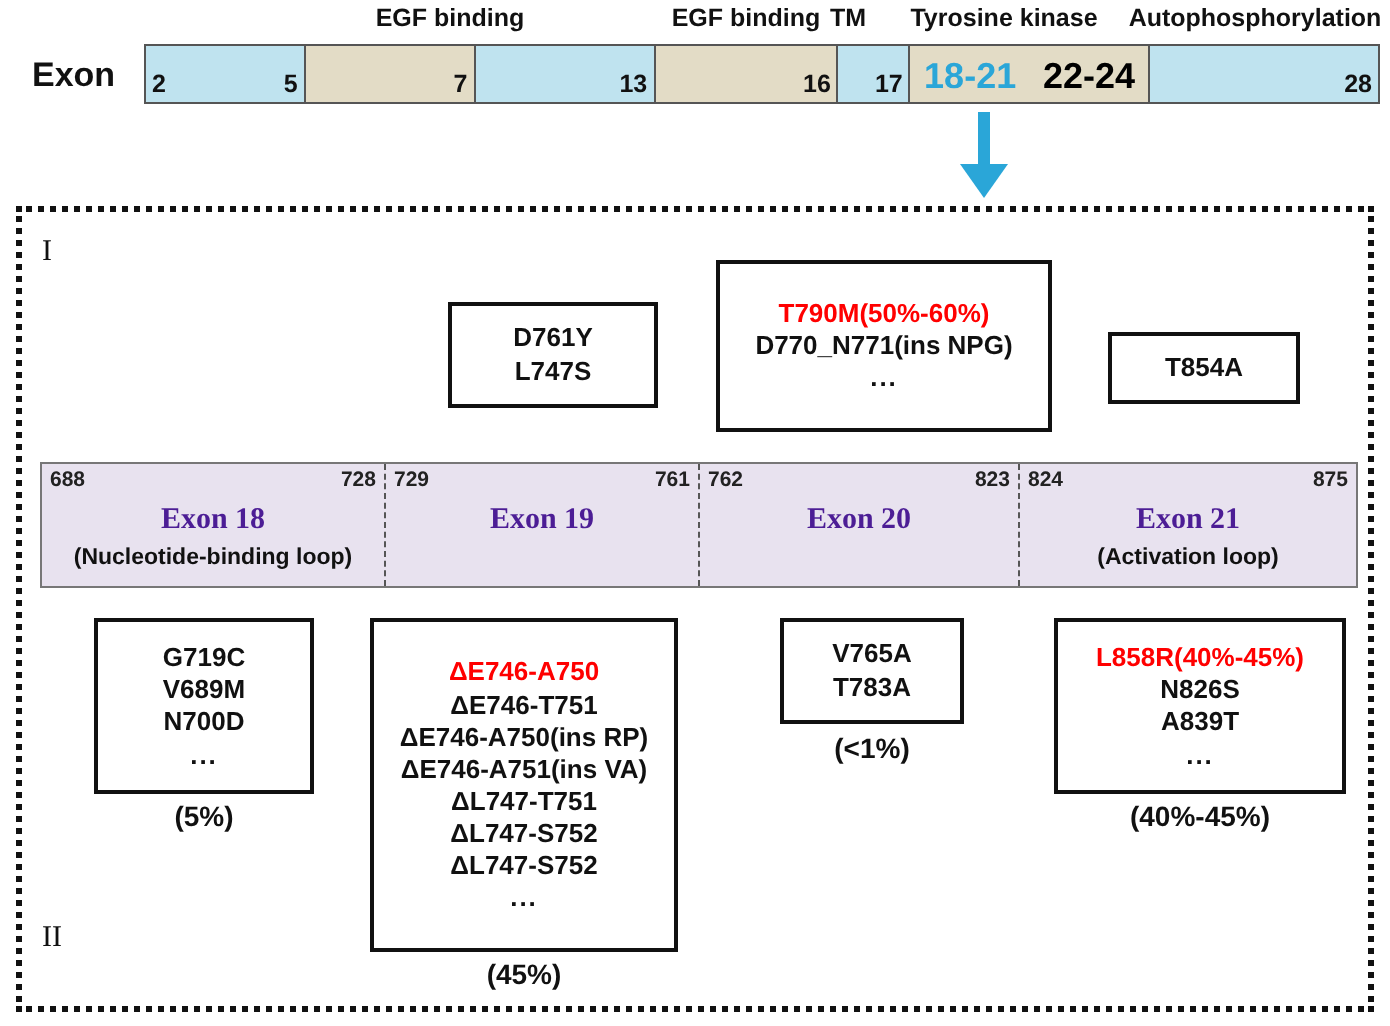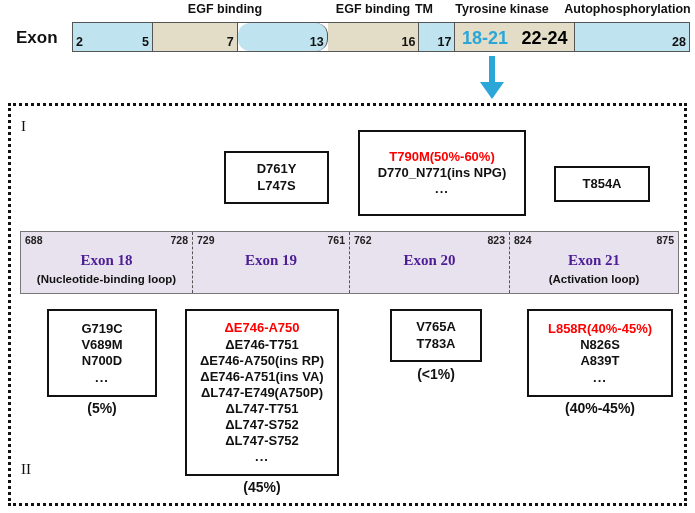--- a/index.html
+++ b/index.html
@@ -202,21 +202,21 @@
   <div class="exon-row">
     <div class="exon-row-label">Exon</div>
     <div class="exon-bar" id="exon-bar">
         <div class="exon-seg blue" style="width: 80px;">
           <span class="seg-start">2</span>
           <span class="seg-end">5</span>
         </div>
         <div class="exon-seg tan" style="width: 85px;">
           <span class="seg-end">7</span>
         </div>
-        <div class="exon-seg blue" style="width: 90px; border-radius: 12px;">
+        <div class="exon-seg blue" style="width: 90px;">
           <span class="seg-end">13</span>
         </div>
         <div class="exon-seg tan" style="width: 92px;">
           <span class="seg-end">16</span>
         </div>
         <div class="exon-seg blue" style="width: 36px;">
           <span class="seg-end">17</span>
         </div>
         <div class="exon-seg tan" style="width: 120px;">
           <span class="seg-center highlight" style="left: 0px; right: 50%;">18-21</span>
@@ -288,21 +288,20 @@
         <div class="mut-line">V689M</div>
         <div class="mut-line">N700D</div>
         <div class="mut-line dots">...</div>
       </div>
       <div class="pct-label" style="left: 36px; width: 110px; top: 294px;">(5%)</div>
       <div class="mut-box" style="left: 174px; top: 203px; width: 154px; height: 167px;">
         <div class="mut-line red">ΔE746-A750</div>
         <div class="mut-line">ΔE746-T751</div>
         <div class="mut-line">ΔE746-A750(ins RP)</div>
         <div class="mut-line">ΔE746-A751(ins VA)</div>
-        <div class="mut-line">ΔL747-E749(A750P)</div>
         <div class="mut-line">ΔL747-T751</div>
         <div class="mut-line">ΔL747-S752</div>
         <div class="mut-line">ΔL747-S752</div>
         <div class="mut-line dots">...</div>
       </div>
       <div class="pct-label" style="left: 174px; width: 154px; top: 373px;">(45%)</div>
       <div class="mut-box" style="left: 379px; top: 203px; width: 92px; height: 53px;">
         <div class="mut-line">V765A</div>
         <div class="mut-line">T783A</div>
       </div>

